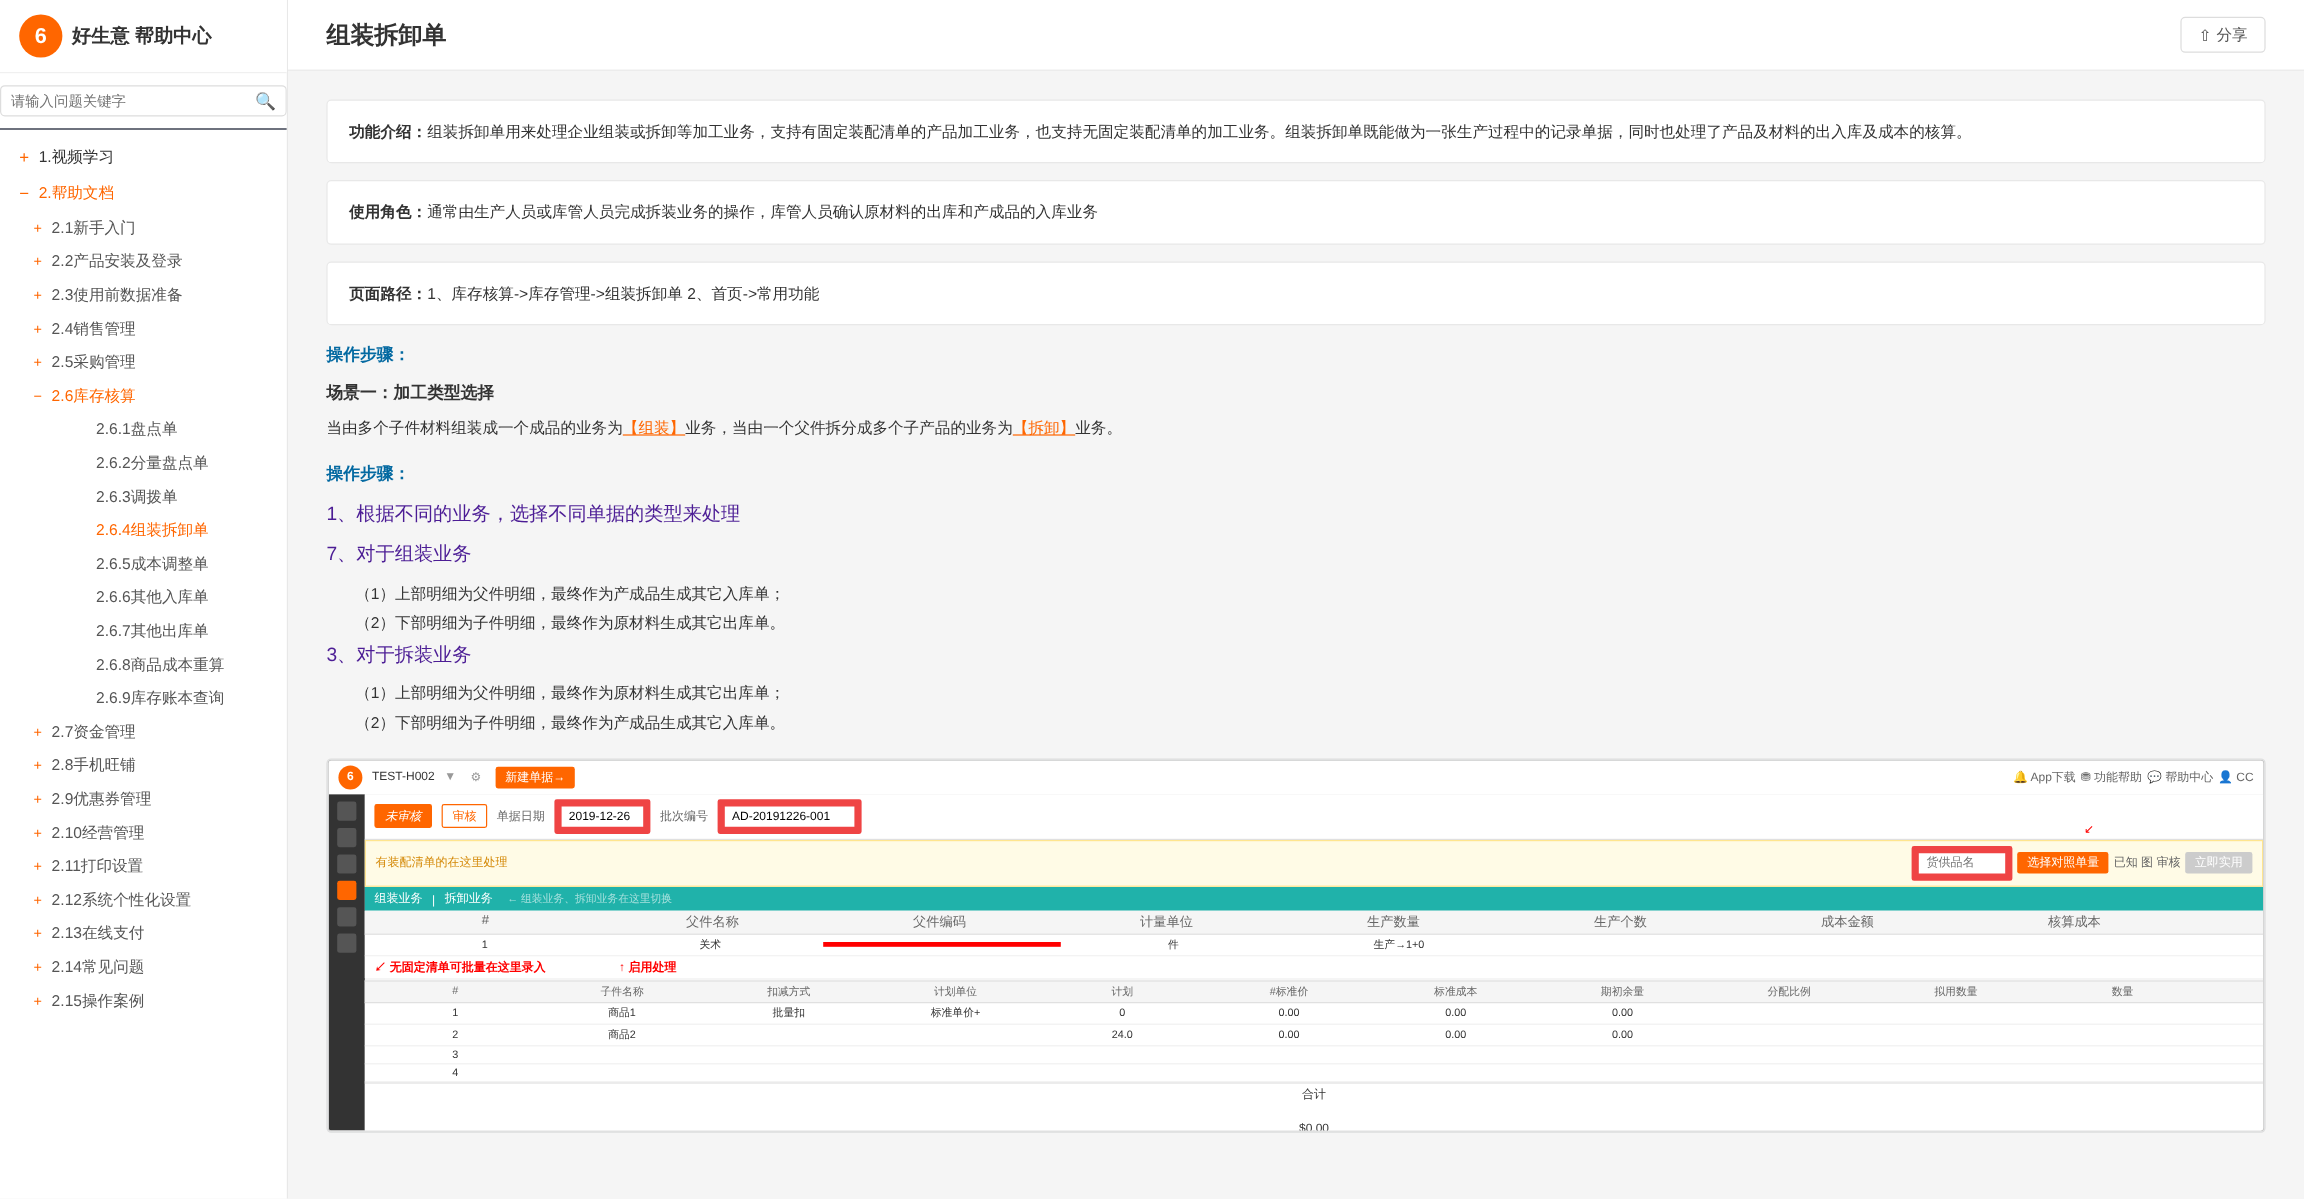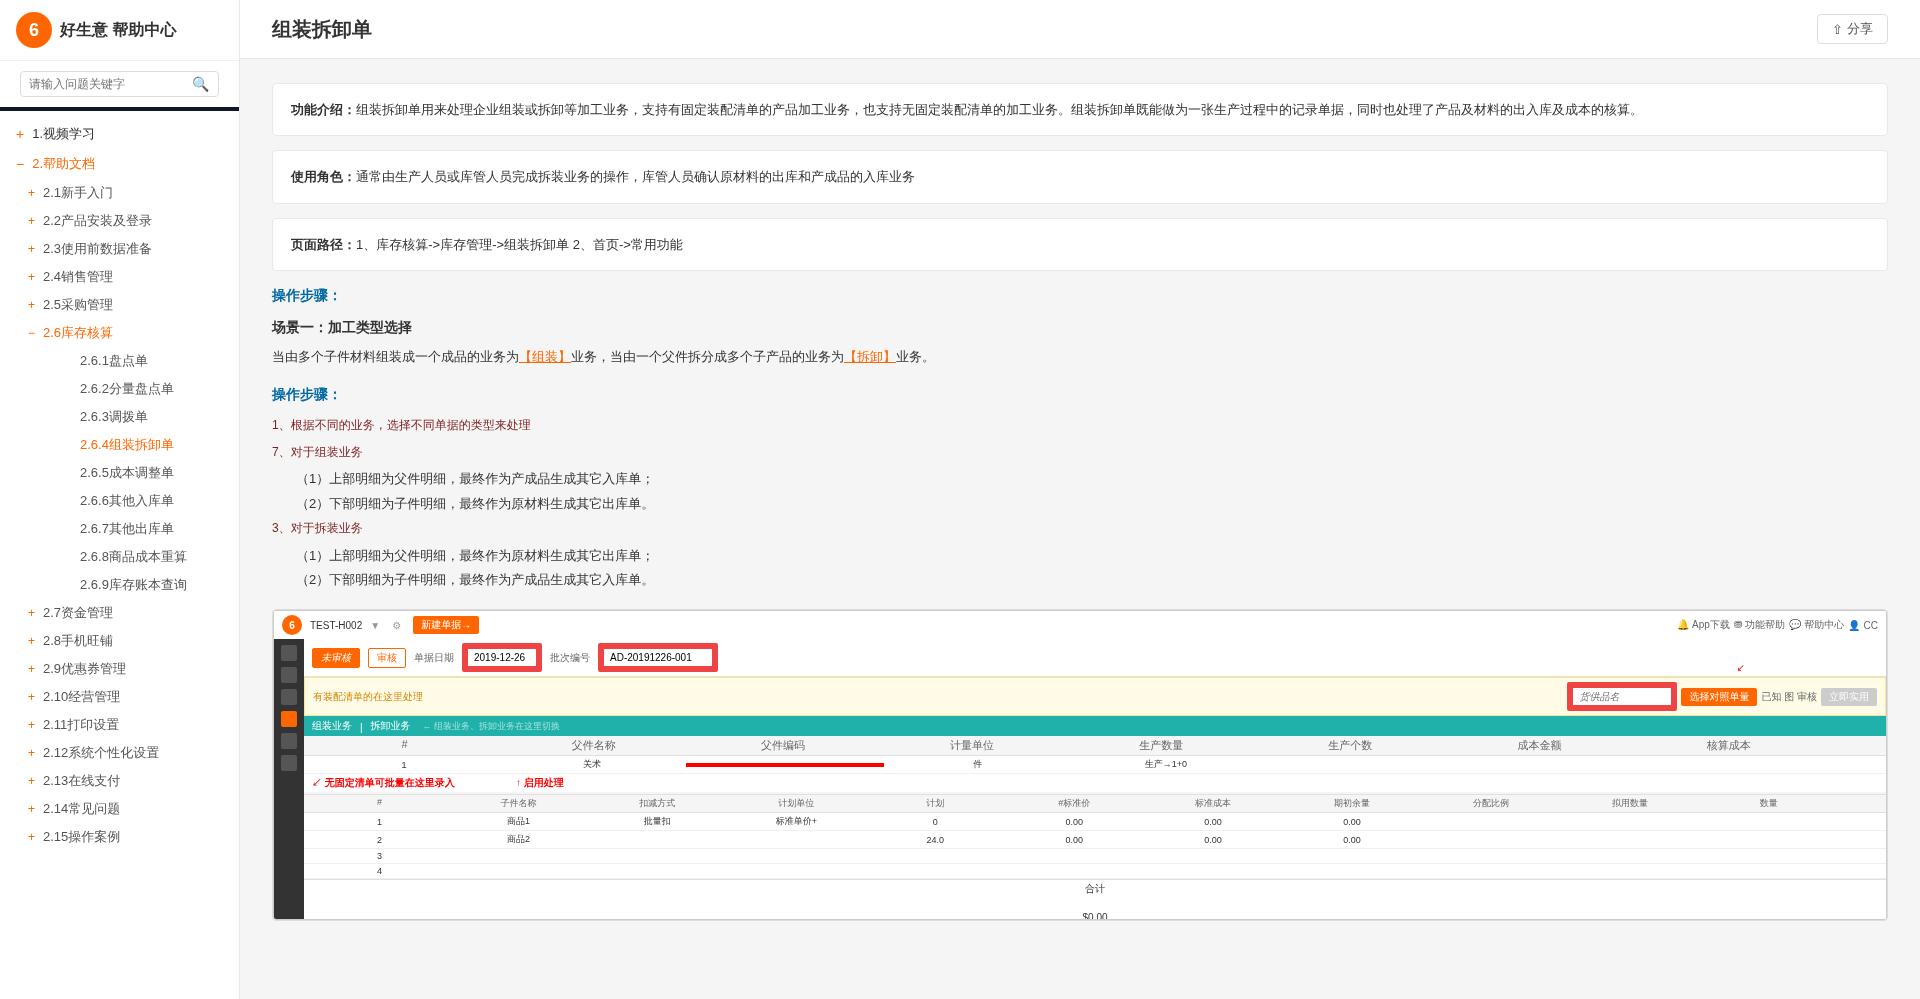--- a/index.html
+++ b/index.html
@@ -27,22 +27,22 @@
       width: 36px; height: 36px;
       background: #f60;
       border-radius: 50%;
       display: flex; align-items: center; justify-content: center;
       color: #fff; font-size: 18px; font-weight: bold;
       margin-right: 8px; flex-shrink: 0;
     }
     .logo-text { font-size: 16px; font-weight: bold; color: #333; }
 
     .search-box {
-      padding: 10px 20px;
-      border-bottom: 4px solid #0f172a;
+      padding: 10px 0;
+      border-bottom: 1px solid #0f172a;
     }
     .search-input-wrap {
       display: flex; align-items: center;
       border: 1px solid #ddd; border-radius: 4px;
       padding: 4px 8px; background: #fff;
     }
     .search-input-wrap input {
       border: none; outline: none; flex: 1; font-size: 12px; color: #999;
       font-family: inherit;
     }
@@ -131,23 +131,23 @@
     }
 
     .content-text .highlight {
       color: #f60;
     }
     .content-text .underline {
       text-decoration: underline;
     }
 
     .step-item {
-      font-size: 12px;
+      font-size: 16px;
       line-height: 1.9;
-      color: #7f1d1d;
+      color: #4c1d95;
       margin-bottom: 4px;
     }
 
     .sub-step {
       padding-left: 24px;
       font-size: 13px;
       line-height: 1.9;
       color: #333;
     }
 
@@ -437,21 +437,21 @@
             <span class="mock-label">单据日期</span>
             <input class="mock-input" value="2019-12-26" readonly="" style="">
             <span class="mock-label">批次编号</span>
             <input class="mock-input wide" value="AD-20191226-001" readonly="" style="">
             <span style="flex:1;"></span>
           </div>
 
           <div style="position:relative; background:#fffbe6; border:1px solid #ffe58f; padding:4px 8px; display:flex; align-items:center; justify-content:space-between; font-size:10px; color:#d48806;">
             <span>有装配清单的在这里处理</span>
             <div style="display:flex; align-items:center; gap:4px;">
-              <input class="mock-input" placeholder="货供品名" style="width: 110px; font-style: italic;">
+              <input class="mock-input" placeholder="货供品名" style="width: 84px;">
               <button class="mock-btn-orange">选择对照单量</button>
               <span style="font-size:10px;color:#666;">已知 图 审核</span>
               <button class="mock-btn-gray">立即实用</button>
             </div>
 
             <div style="position:absolute; top:-16px; right:140px; color:#f00; font-size:10px; white-space:nowrap;">↙</div>
           </div>
 
 
           <div style="background:#20b2aa; color:#fff; padding:3px 8px; font-size:10px; display:flex; align-items:flex-end; gap:8px;">

